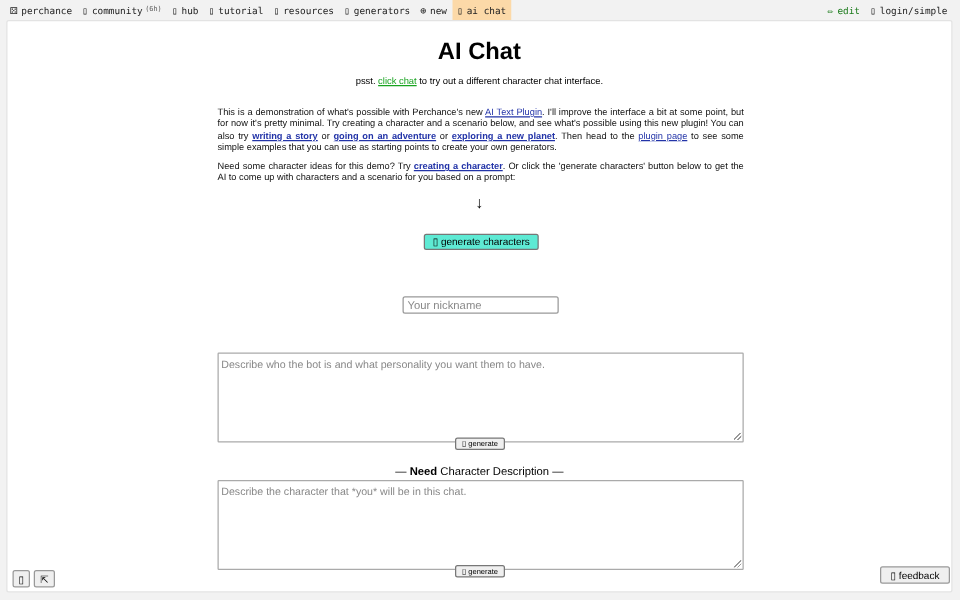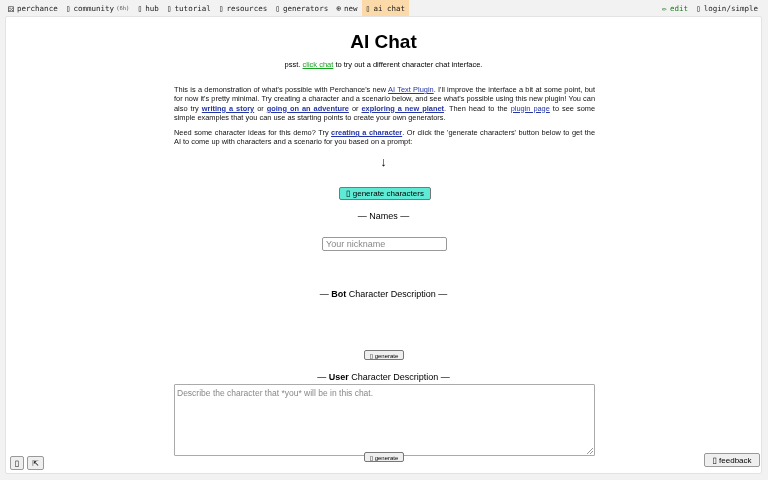--- a/index.html
+++ b/index.html
@@ -143,30 +143,33 @@
   <div class="intro" style="top:111px;">
     <p>
       <span>Need some character ideas for this demo? Try </span><a class="bold">creating a character</a><span>. Or click the 'generate characters' button below to get the AI to come up with characters and a scenario for you based on a prompt:</span>
     </p>
   </div>
 
   <div class="arrow">↓</div>
 
   <div class="gen-chars">▯ generate characters</div>
 
-  <div class="section-label" style="top:194px;">— Names —</div>
   <div class="name-input" style="top:220px;">Your nickname</div>
 
   <div class="section-label" style="top:253px;margin-top:19px;">
     <span>— </span><b>Bot</b><span> Character Description —</span>
   </div>
+  <div class="desc" style="top:265px;">
+    <span>Describe who the bot is and what personality you want them to have.</span>
+    <div class="grip"></div>
+  </div>
   <div class="small-gen" style="top:333px;">▯ generate</div>
 
   <div class="section-label" style="top:355px;">
-    <span>— </span><b>User</b><span> Character Description —</span>
+    <span>— </span><b>Need</b><span> Character Description —</span>
   </div>
   <div class="desc" style="top:367px;">
     <span>Describe the character that *you* will be in this chat.</span>
     <div class="grip"></div>
   </div>
   <div class="small-gen" style="top:435px;">▯ generate</div>
 
   <div class="corner-btn" style="left:4px; top:439px; width:14px;">▯</div>
   <div class="corner-btn" style="left:21px; top:439px; width:17px;">⇱</div>
   <div class="corner-btn" style="left:698px; top:436px; width:56px;">▯ feedback</div>

